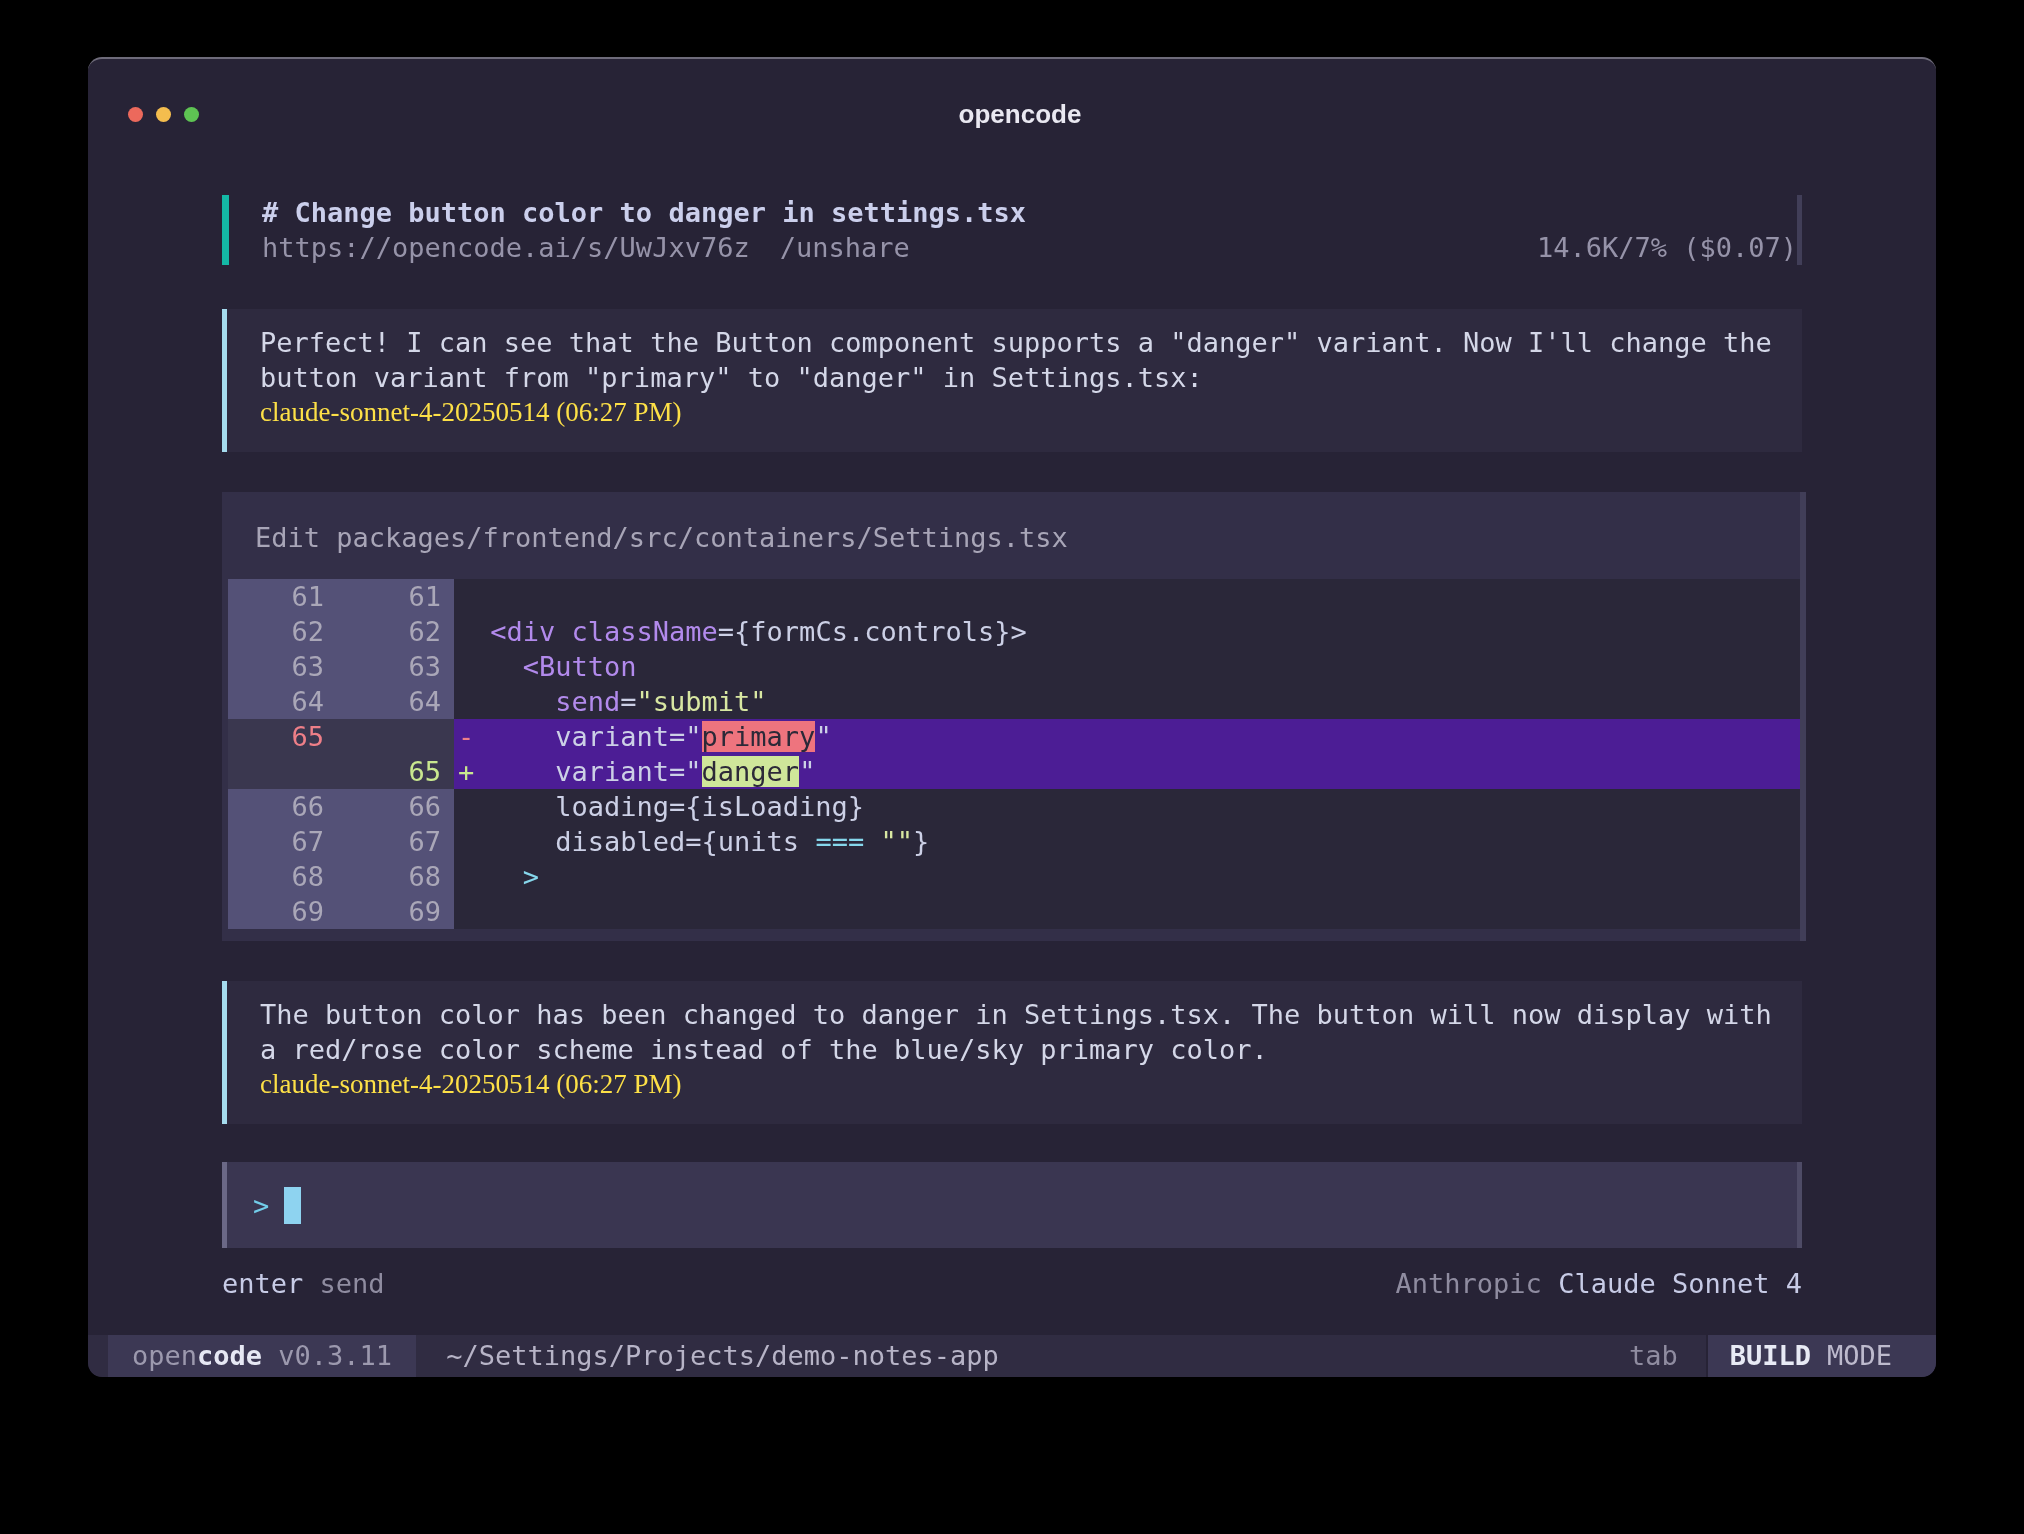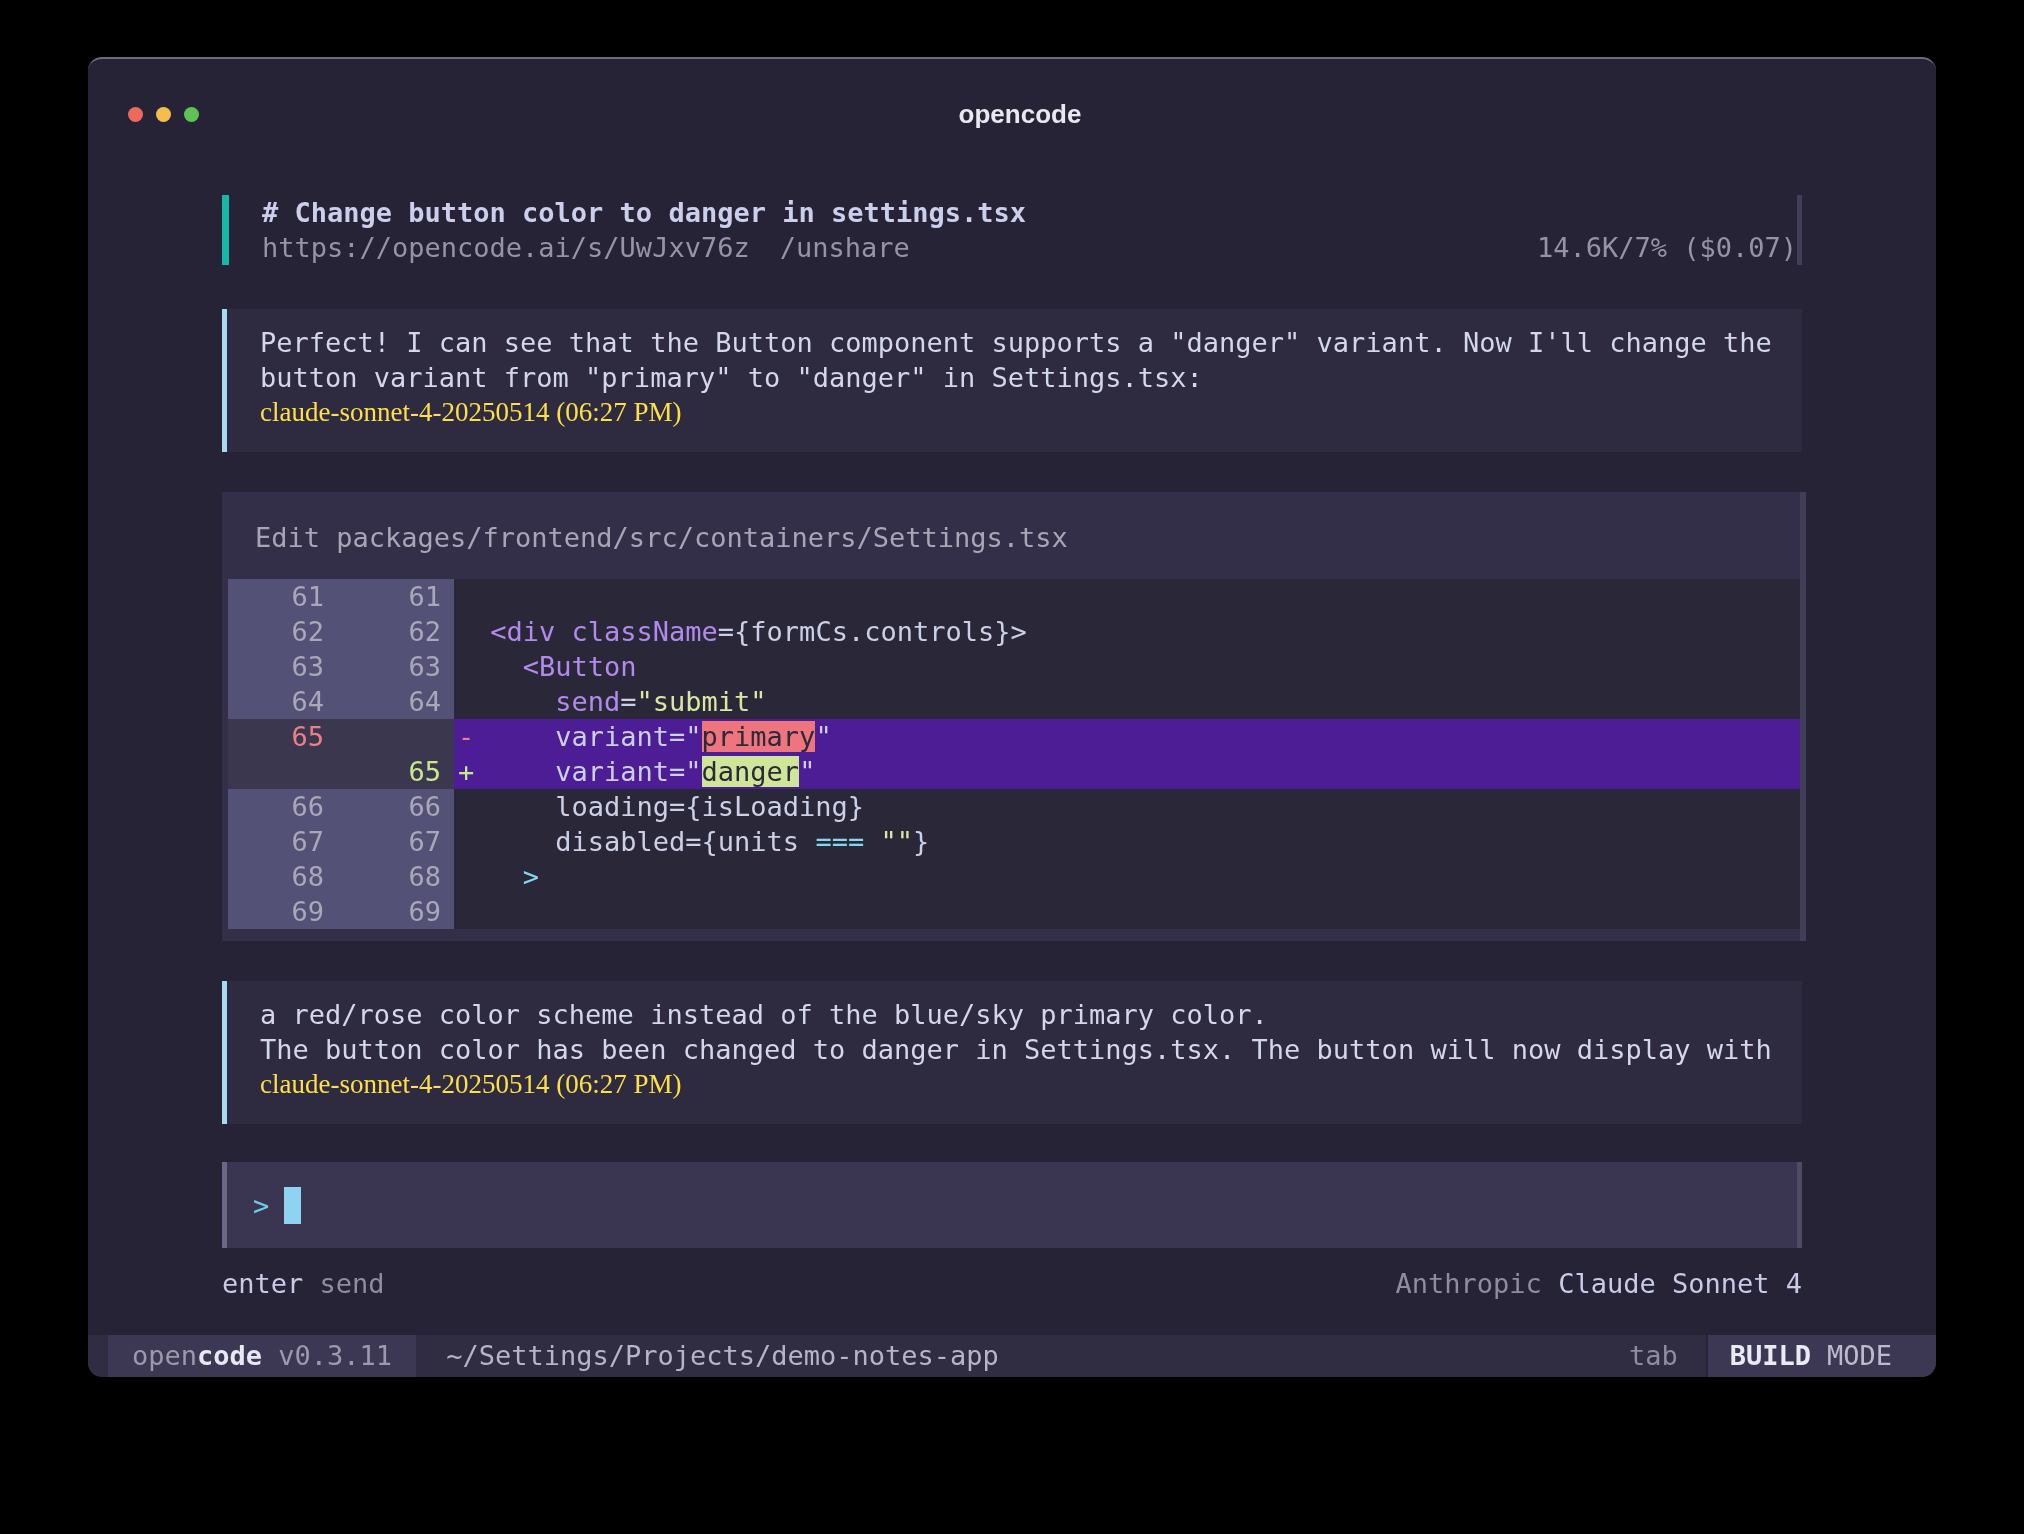--- a/index.html
+++ b/index.html
@@ -119,22 +119,22 @@
           <div class="drow added"><div class="gut"><span class="gold"></span><span class="gnew">65</span></div><span class="marker">+</span><span class="dcode"><span class="tk-plain">     variant="</span><span class="tk-add">danger</span><span class="tk-plain">"</span></span></div>
           <div class="drow context"><div class="gut"><span class="gold">66</span><span class="gnew">66</span></div><span class="marker"></span><span class="dcode"><span class="tk-plain">     loading={isLoading}</span></span></div>
           <div class="drow context"><div class="gut"><span class="gold">67</span><span class="gnew">67</span></div><span class="marker"></span><span class="dcode"><span class="tk-plain">     disabled={units </span><span class="tk-op">===</span><span class="tk-plain"> </span><span class="tk-str">""</span><span class="tk-plain">}</span></span></div>
           <div class="drow context"><div class="gut"><span class="gold">68</span><span class="gnew">68</span></div><span class="marker"></span><span class="dcode"><span class="tk-plain">   </span><span class="tk-op">&gt;</span></span></div>
           <div class="drow context"><div class="gut"><span class="gold">69</span><span class="gnew">69</span></div><span class="marker"></span></div>
         </div>
       <div class="rbar"></div>
     </div>
 
     <div class="msg msg2">
+      <div>The button color has been changed to danger in Settings.tsx. The button will now display with</div>
       <div>a red/rose color scheme instead of the blue/sky primary color.</div>
-      <div>The button color has been changed to danger in Settings.tsx. The button will now display with</div>
       <div class="meta">claude-sonnet-4-20250514 (06:27 PM)</div>
     </div>
 
     <div class="inputbox">
       <span class="prompt">&gt;</span>
       <span class="cursor"></span>
     </div>
 
     <div class="hints">
       <div>

